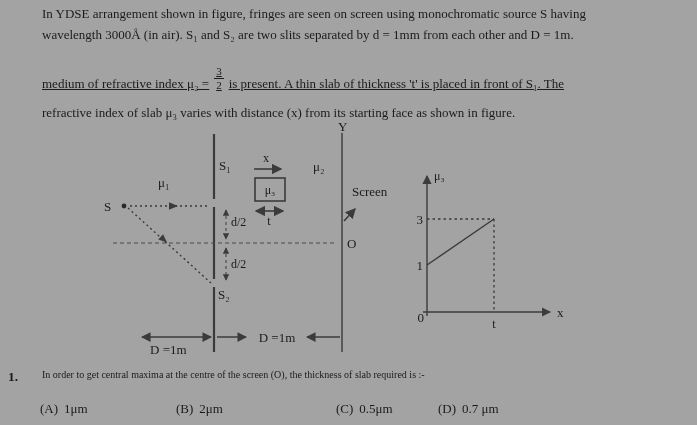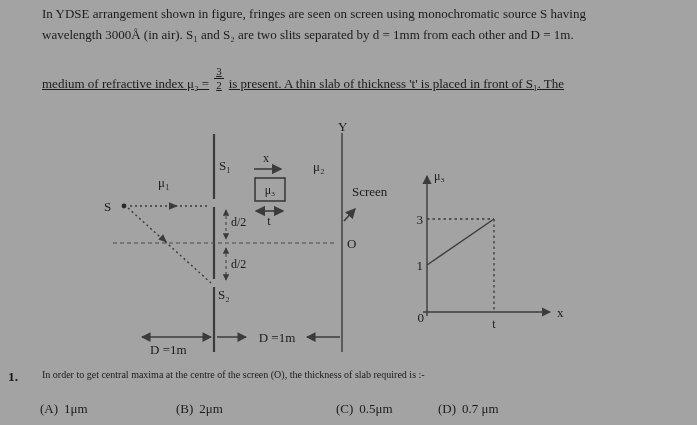--- a/index.html
+++ b/index.html
@@ -76,20 +76,21 @@
   <div class="pline l1">In YDSE arrangement shown in figure, fringes are seen on screen using monochromatic source S having</div>
   <div class="pline l2">wavelength 3000Å (in air). S₁ and S₂ are two slits separated by d = 1mm from each other and D = 1m.</div>
   <div class="pline l4">
     <span>medium of refractive index μ₂ =</span>
     <span class="fraction">
       <span class="num">3</span>
       <span class="den">2</span>
     </span>
     <span>is present. A thin slab of thickness 't' is placed in front of S₁. The</span>
   </div>
+  <div class="pline l5">refractive index of slab μ₃ varies with distance (x) from its starting face as shown in figure.</div>
 
   <svg class="diagram-svg" width="697" height="245" viewBox="0 122 697 245">
     <defs>
       <marker id="arr" viewBox="0 0 8 8" refX="7" refY="4" markerWidth="6.5" markerHeight="6.5" orient="auto-start-reverse">
         <path d="M0,0 L8,4 L0,8 Z" fill="#3b3b3b"></path>
       </marker>
     </defs>
 
     <g stroke="#3b3b3b" stroke-width="2.2">
       <line x1="214" y1="134" x2="214" y2="199"></line>

